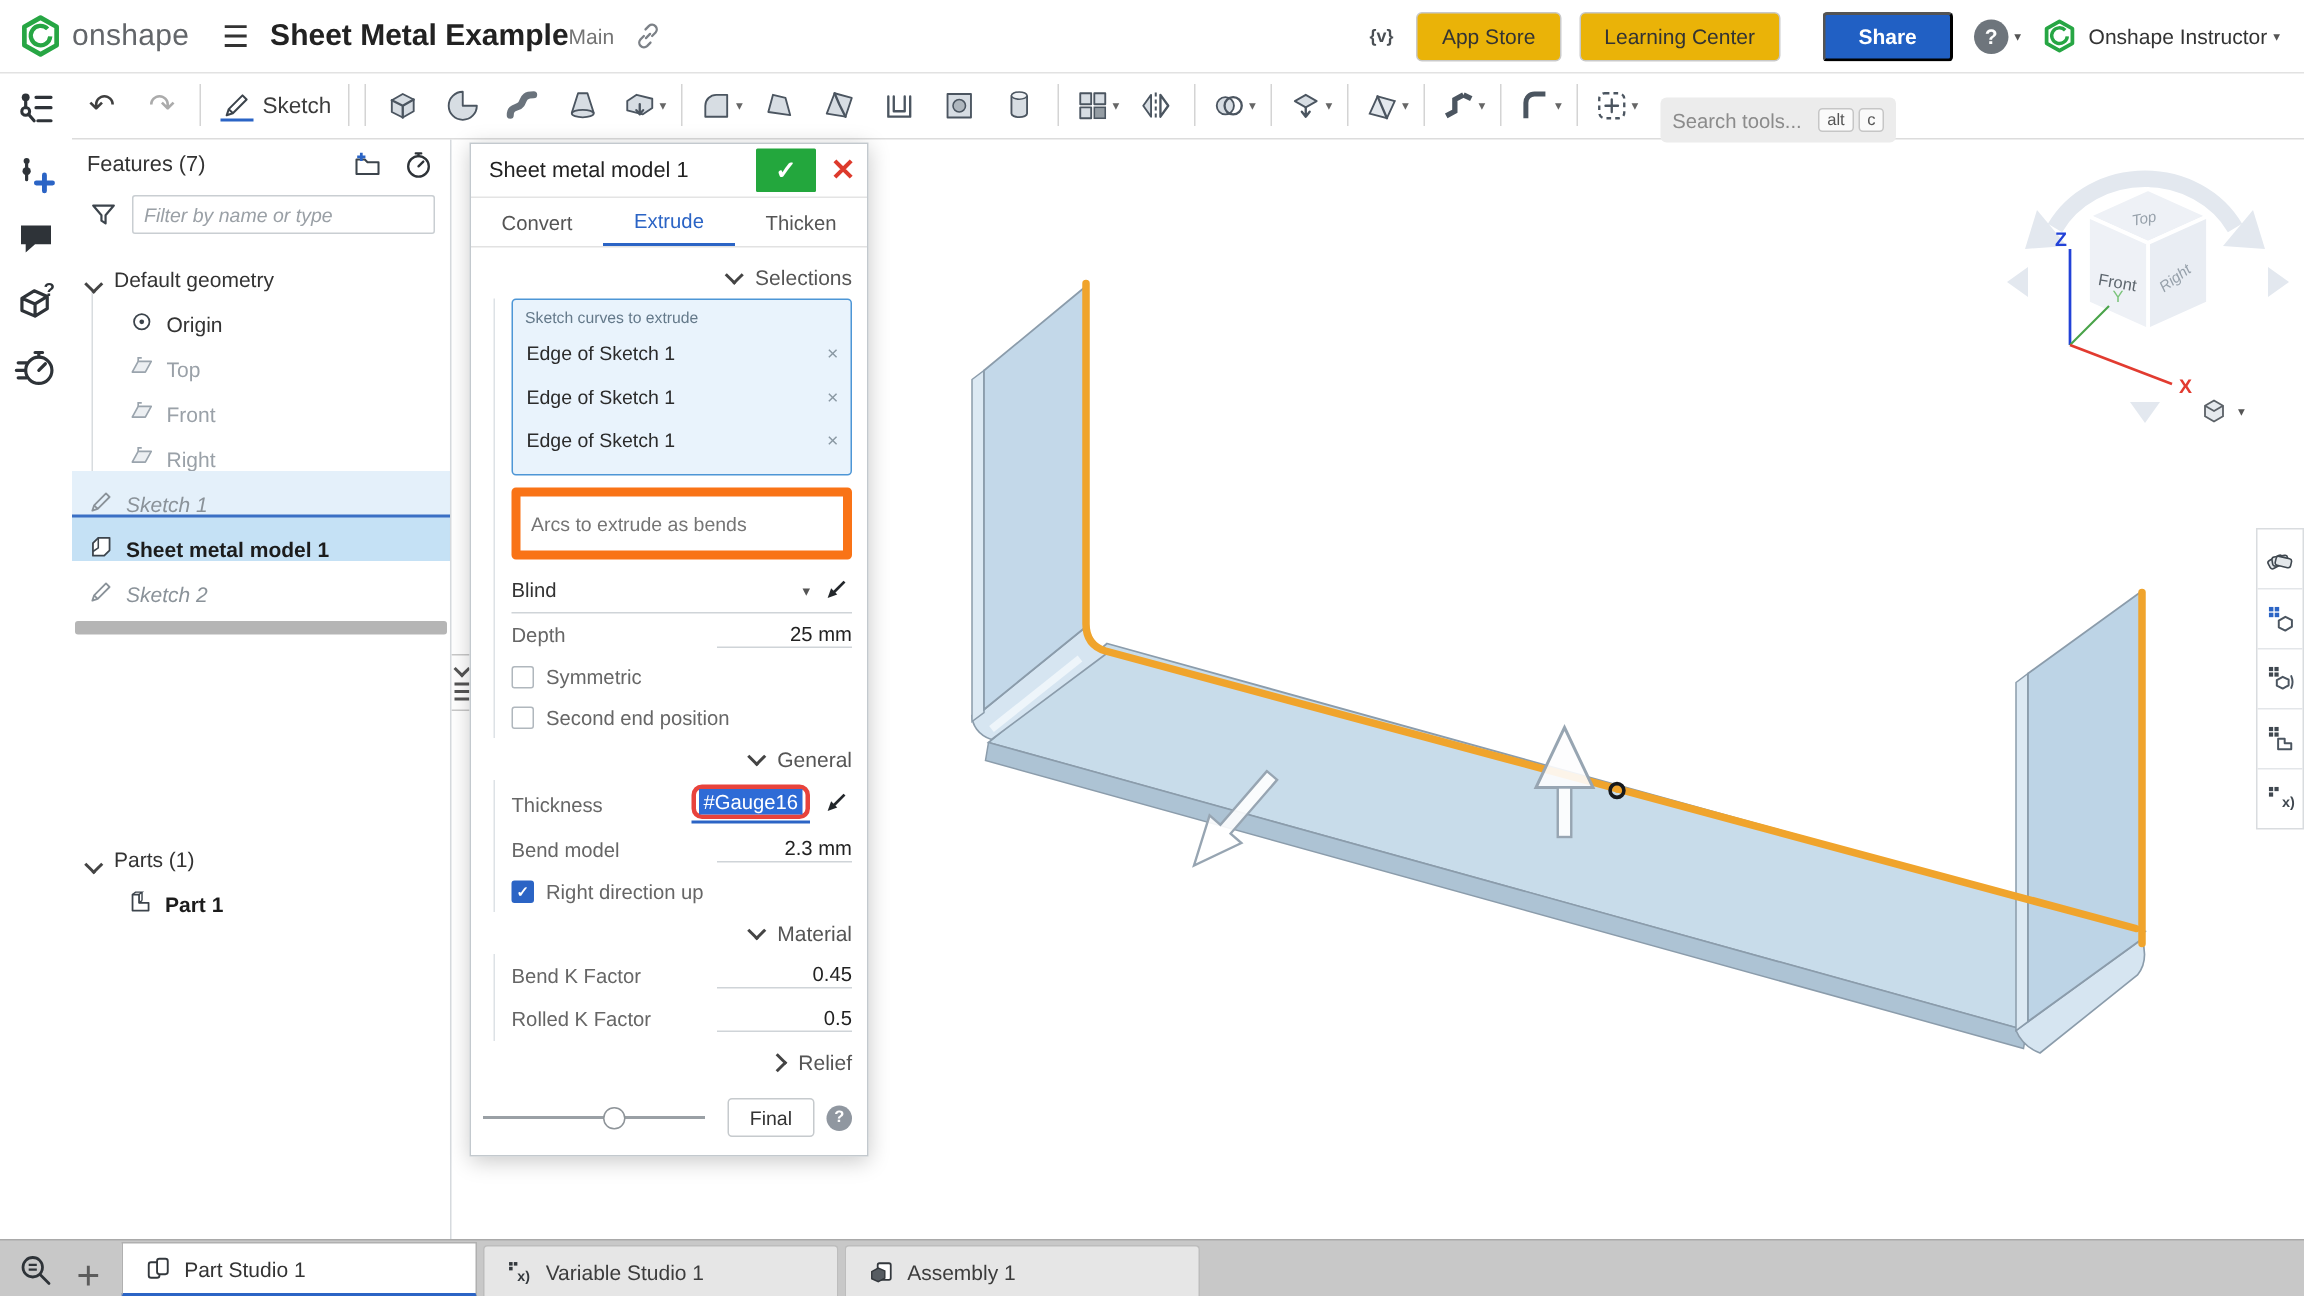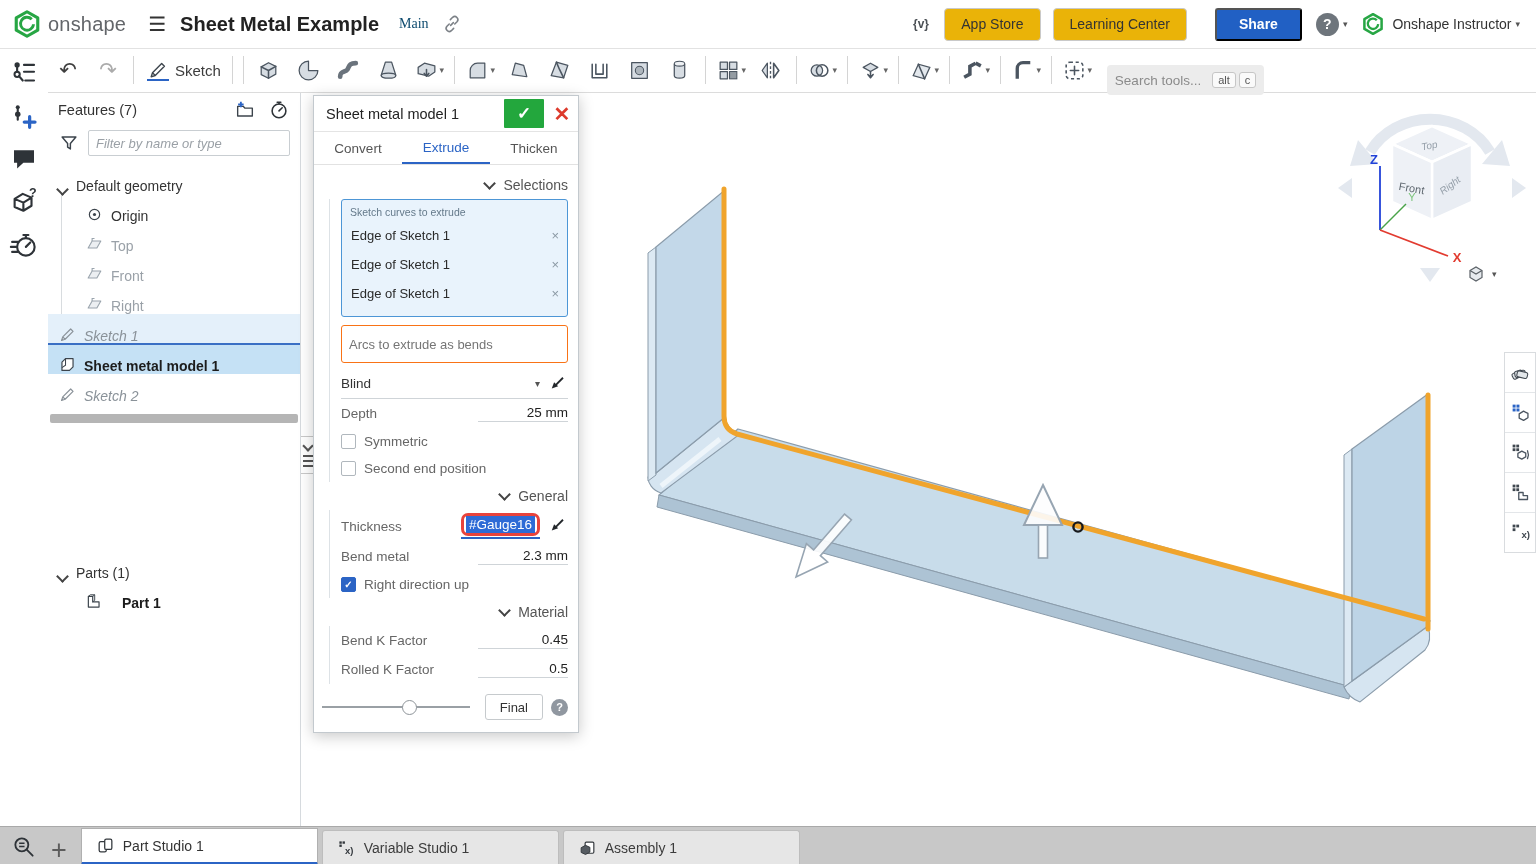--- a/index.html
+++ b/index.html
@@ -8,21 +8,21 @@
   .flex{display:flex;align-items:center;}
   .grow{flex:1;}
   svg{display:block;}
 
   
   #header{left:0;top:0;width:1536px;height:48px;background:#fff;border-bottom:1px solid #e2e2e2;display:flex;align-items:center;z-index:20;}
   #header .logo-box{width:30px;height:30px;margin-left:12px;}
   .wordmark{font-size:20px;color:#63666a;margin-left:6px;letter-spacing:.2px;}
   .hamburger{font-size:20px;color:#333;margin:0 14px 0 22px;cursor:pointer;}
   .doc-title{font-size:20px;font-weight:bold;color:#222;}
-  .branch{font-size:14px;color:#0c4a6e;margin-left:20px;font-family:Liberation Serif, serif;}
+  .branch{font-size:14px;color:#737373;margin-left:0;}
   .hdr-icon{width:22px;height:22px;margin-left:12px;}
   .hdr-btn{height:33px;padding:0 16px;border:1px solid #c9c9c9;border-radius:4px;background:#eab308;font-size:14px;color:#333;margin-left:12px;display:flex;align-items:center;cursor:pointer;}
   .share-btn{height:33px;padding:0 22px;border-radius:3px;background:#2160c4;color:#fff;font-size:14px;font-weight:bold;margin-left:28px;display:flex;align-items:center;cursor:pointer;}
   .help-circle{width:23px;height:23px;border-radius:50%;background:#6e757c;color:#fff;font-weight:bold;font-size:14px;display:flex;align-items:center;justify-content:center;margin-left:14px;cursor:pointer;}
   .caret{font-size:9px;color:#555;margin-left:4px;}
   .user-name{font-size:14px;color:#333;margin-left:7px;}
 
   
   #toolbar{left:48px;top:48px;width:1488px;height:44px;background:#fff;border-bottom:1px solid #dcdcdc;display:flex;align-items:center;z-index:19;}
   .tb-sep{width:1px;height:28px;background:#d4d4d4;margin:0 5px;}
@@ -77,21 +77,21 @@
   .dlg-tab.active{color:#2b64c5;border-bottom:2px solid #2b64c5;}
   .dlg-body{padding:6px 10px 10px 8px;}
   .sec-hdr{display:flex;align-items:center;height:28px;font-size:14px;color:#555;cursor:pointer;justify-content:flex-end;}
   .sec-hdr .chev{width:7px;height:7px;border-right:2px solid #444;border-bottom:2px solid #444;transform:rotate(45deg);margin:-3px 9px 0 2px;}
   .sec-hdr .chev.right{transform:rotate(-45deg);margin:0 9px 0 2px;}
   .sec-body{margin-left:7px;border-left:1px solid #dde2e6;padding-left:11px;}
   .sel-box{background:#e9f3fc;border:1.5px solid #4d96d6;border-radius:3px;height:118px;overflow:hidden;padding:4px 6px 0 7px;box-sizing:border-box;}
   .sel-box-label{font-size:10.5px;color:#64798a;margin:2px 0 3px 1px;}
   .sel-row{height:29px;display:flex;align-items:center;font-size:13px;color:#2b2b2b;padding:0 2px;}
   .sel-x{margin-left:auto;color:#8a98a3;font-size:13px;cursor:pointer;}
-  .arcs-input{width:100%;height:28px;border:1px solid #f97316;border-radius:3px;background:#fff;font-size:13px;color:#6b7680;padding:18px 7px;box-sizing:border-box;margin:8px 0 6px 0;outline:none;font-family:"Liberation Sans",sans-serif;}
+  .arcs-input{width:100%;height:28px;border:6px solid #f97316;border-radius:3px;background:#fff;font-size:13px;color:#6b7680;padding:18px 7px;box-sizing:border-box;margin:8px 0 6px 0;outline:none;font-family:"Liberation Sans",sans-serif;}
   .drow{height:29px;display:flex;align-items:center;font-size:13.5px;}
   .drow .lbl{color:#666;}
   .drow .val{margin-left:auto;color:#222;text-align:right;border-bottom:1px solid #cfd4d8;min-width:90px;padding-bottom:1px;}
   .blind-row{border-bottom:1px solid #cfd4d8;cursor:pointer;}
   .blind-row .bname{color:#333;font-size:13.5px;}
   .blind-caret{margin-left:auto;font-size:10px;color:#555;}
   .flip-ic{width:20px;height:20px;margin-left:8px;flex:none;cursor:pointer;}
   .chk-row{height:27px;display:flex;align-items:center;font-size:13.5px;color:#666;cursor:pointer;}
   .chk{width:13px;height:13px;border:1px solid #b0b7bd;border-radius:2px;background:#fff;margin-right:8px;flex:none;}
   .chk.on{background:#2b64c5;border-color:#2b64c5;color:#fff;font-size:10px;font-weight:bold;display:flex;align-items:center;justify-content:center;}
@@ -576,21 +576,21 @@
           </span>
           <span class="t-italic">Sketch 2</span>
         </div>
         <div class="rollback"></div>
         <div style="height: 128px;"></div>
         <div class="trow">
           <span class="chev"></span>
           <span>Parts (1)</span>
         </div>
         <div class="guide"></div>
-        <div class="trow" style="padding-left: 36px; gap: 12px;">
+        <div class="trow" style="padding-left: 36px;">
           <span class="ficon">
             <svg viewBox="0 0 24 24" width="100%" height="100%">
               <path d="M5.5 19 V5.5 H11 V12.5 H19 V19 Z" fill="#fff" stroke="#3c444c" stroke-width="1.5" stroke-linejoin="round"></path>
               <path d="M5.5 5.5 L8 3.5 H13.5 L11 5.5 M13.5 3.5 V10.5 M11 12.5 L13.5 10.5" fill="none" stroke="#3c444c" stroke-width="1.2"></path>
             </svg>
           </span>
           <span class=" t-bold">Part 1</span>
         </div>
       </div>
   </div>
@@ -679,21 +679,21 @@
             </span>
           </span>
           <span class="flip-ic" id="flip2-ic">
               <svg viewBox="0 0 24 24" width="100%" height="100%">
                 <path d="M18 4.5 L9.5 13" stroke="#23272b" stroke-width="2.2" fill="none"></path>
                 <path d="M4.5 17.5 L7.3 9.8 L12.2 14.7 Z" fill="#23272b"></path>
               </svg>
             </span>
         </div>
         <div class="drow">
-          <span class="lbl">Bend metal</span>
+          <span class="lbl">Bend model</span>
           <span class="val">2.3 mm</span>
         </div>
         <div class="chk-row">
           <span class="chk on">✓</span>
           <span>Right direction up</span>
         </div>
       </div>
 
       <div class="sec-hdr">
         <span class="chev"></span>
@@ -703,20 +703,24 @@
         <div class="drow">
           <span class="lbl">Bend K Factor</span>
           <span class="val">0.45</span>
         </div>
         <div class="drow">
           <span class="lbl">Rolled K Factor</span>
           <span class="val">0.5</span>
         </div>
       </div>
 
+      <div class="sec-hdr">
+        <span class="chev right"></span>
+        <span>Relief</span>
+      </div>
 
       <div class="slider-row">
         <span class="slider-track">
           <span class="slider-handle"></span>
         </span>
         <button class="final-btn">Final</button>
         <span class="dlg-help">?</span>
       </div>
     </div>
   </div>

